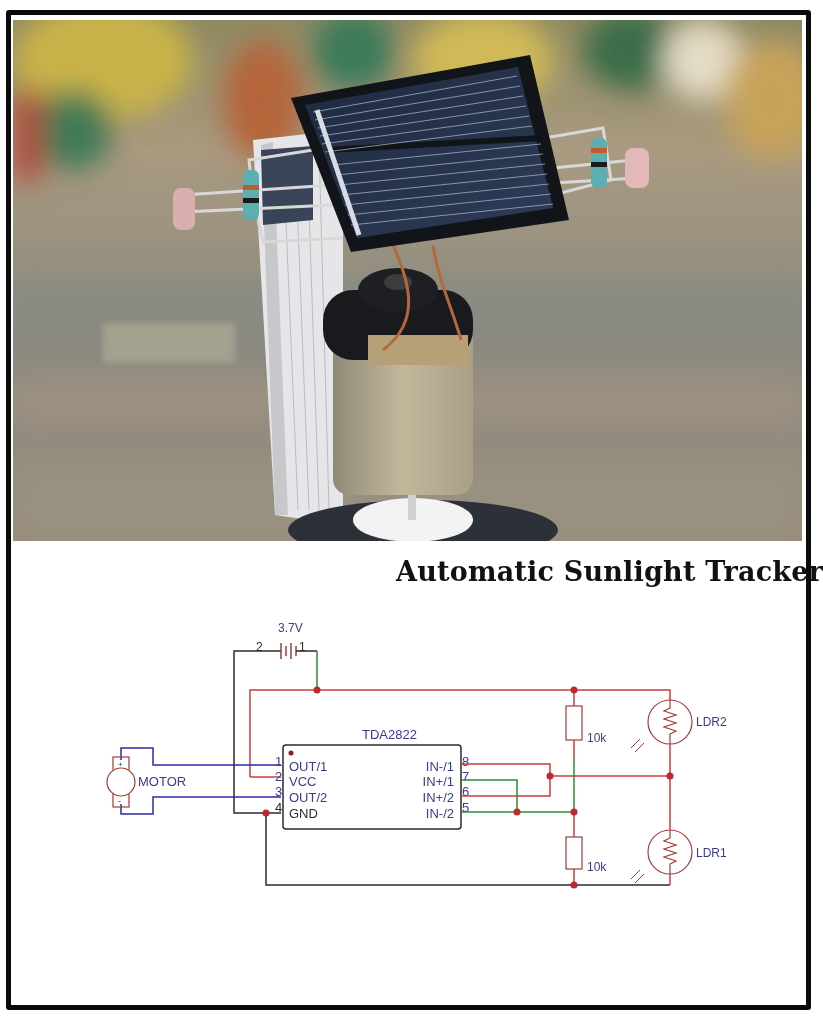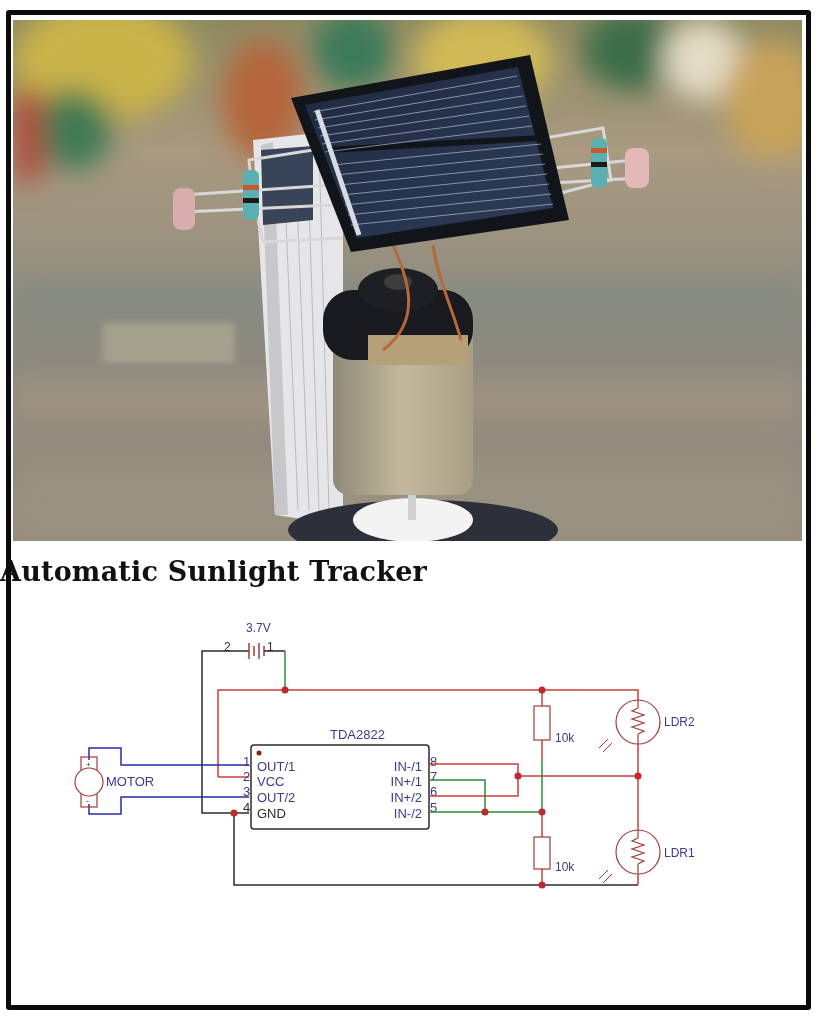--- a/index.html
+++ b/index.html
@@ -1,21 +1,21 @@
 <!DOCTYPE html>
 <html><head>
 <meta charset="utf-8">
 <style>
   html, body { margin:0; padding:0; background:#ffffff; }
   body { width:823px; height:1024px; position:relative; overflow:hidden; font-family:"Liberation Sans", sans-serif; }
   .frame { position:absolute; left:6px; top:10px; width:805px; height:1000px; border:5px solid #0a0a0a; border-radius:3px; background:#fff; box-sizing:border-box; }
   .photo { position:absolute; left:13px; top:20px; width:789px; height:521px; overflow:hidden; }
   .photo svg { display:block; }
-  .title { position:absolute; left:0; top:556px; width:823px; text-align:left; font-family:"DejaVu Serif", serif; font-weight:bold; font-size:27px; color:#111; letter-spacing:0.2px; }
-  .schematic { position:absolute; left:0; top:600px; width:733px; height:310px; }
+  .title { position:absolute; left:0; top:556px; width:823px; text-align:right; font-family:"DejaVu Serif", serif; font-weight:bold; font-size:27px; color:#111; letter-spacing:0.2px; }
+  .schematic { position:absolute; left:0; top:600px; width:733px; height:310px;padding-left:32px; }
   .schematic text { font-family:"Liberation Sans", sans-serif; }
 </style>
 </head>
 <body>
 
 <div class="frame"></div>
 
 <div class="photo">
   <svg width="789" height="521" viewBox="0 0 789 521" xmlns="http://www.w3.org/2000/svg">
     <defs>

